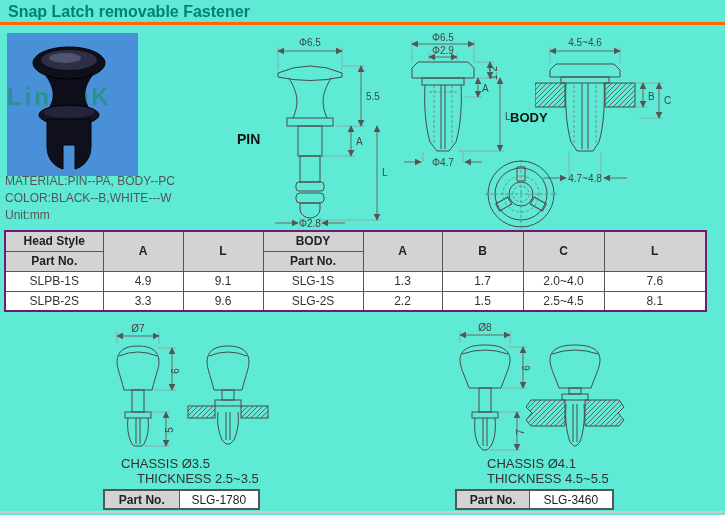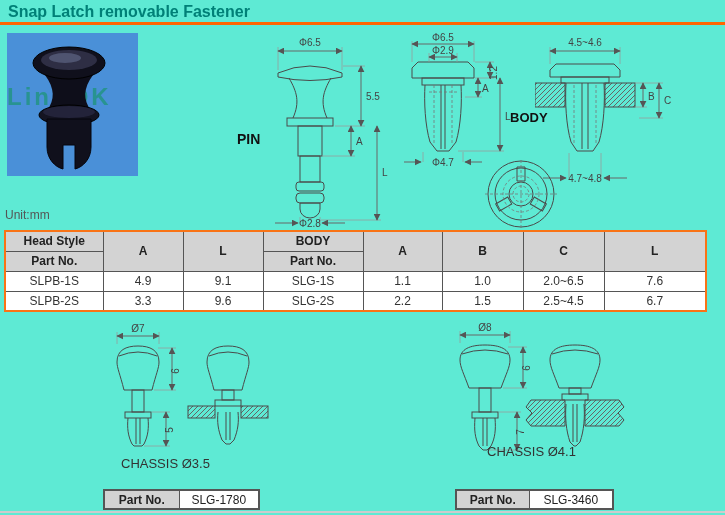--- a/index.html
+++ b/index.html
@@ -19,21 +19,21 @@
   svg .ln   { stroke:#4a4a4a; fill:none; stroke-width:1; }
   svg .dl   { stroke:#666; fill:none; stroke-width:1; }
   svg .ext  { stroke:#999; fill:none; stroke-width:0.75; }
   svg .dash { stroke:#777; fill:none; stroke-width:0.8; stroke-dasharray:3,2; }
 
   .drw { position:absolute; }
 
   table.spec { position:absolute; left:4px; top:230px; border-collapse:collapse; background:#fff;
                font-size:12px; color:#333; table-layout:fixed; }
   table.spec td { border:1px solid #555; text-align:center; height:20px; padding:0 2px; }
-  table.spec { border:2px solid #f97316; }
+  table.spec { border:2px solid #701a75; }
   table.spec tr.hd td { background:#D3D3D3; font-weight:bold; color:#222; }
 
   .chassis { position:absolute; font-size:13px; color:#333; line-height:15px; white-space:nowrap; }
 
   table.ptable { position:absolute; border-collapse:collapse; font-size:12px; color:#222;
                  border:2px solid #555; background:#fff; table-layout:fixed; }
   table.ptable td { border:1px solid #555; text-align:center; height:19px; }
   table.ptable td.pl { background:#D3D3D3; font-weight:bold; }
 </style>
 </head>
@@ -52,20 +52,22 @@
         <ellipse cx="62" cy="30" rx="36" ry="16" fill="#10101c" stroke="#000"></ellipse>
         <ellipse cx="62" cy="27" rx="28" ry="10" fill="#2e2e44"></ellipse>
         <ellipse cx="58" cy="25" rx="16" ry="5" fill="#555b78" opacity="0.85"></ellipse>
         <ellipse cx="62" cy="82" rx="30" ry="10" fill="#141422" stroke="#000"></ellipse>
         <ellipse cx="62" cy="79" rx="26" ry="6" fill="#23233a"></ellipse>
         <path d="M40,86 H84 V114 C84,126 76,134 68,136 L68,112 H56 L56,136 C48,134 40,126 40,114 Z" fill="#10101c" stroke="#05050c"></path>
       </g>
     </svg>
   </div>
 
+  <div class="info" style="top:174px">MATERIAL:PIN--PA, BODY--PC</div>
+  <div class="info" style="top:191px">COLOR:BLACK--B,WHITE---W</div>
   <div class="info" style="top:208px">Unit:mm</div>
 
   <svg class="drw" style="left:225px;top:26px" width="175" height="202" viewBox="0 0 175 202">
     <defs>
       <marker id="arrP" viewBox="0 0 10 10" refX="9" refY="5" markerWidth="7" markerHeight="7" orient="auto-start-reverse">
         <path d="M0,0 L10,5 L0,10 Z" fill="#555"></path>
       </marker>
     </defs>
     <g class="ln">
       <path d="M53,47 Q85,33 117,47 L117,51 Q85,58 53,51 Z"></path>
@@ -231,34 +233,34 @@
     </tr>
     <tr class="hd">
       <td>Part No.</td>
       <td>Part No.</td>
     </tr>
     <tr>
       <td>SLPB-1S</td>
       <td>4.9</td>
       <td>9.1</td>
       <td>SLG-1S</td>
-      <td>1.1</td>
-      <td>1.0</td>
-      <td>2.0~6.5</td>
+      <td>1.3</td>
+      <td>1.7</td>
+      <td>2.0~4.0</td>
       <td>7.6</td>
     </tr>
     <tr>
       <td>SLPB-2S</td>
       <td>3.3</td>
       <td>9.6</td>
       <td>SLG-2S</td>
       <td>2.2</td>
       <td>1.5</td>
       <td>2.5~4.5</td>
-      <td>6.7</td>
+      <td>8.1</td>
     </tr>
   </tbody>
     </table>
 
   <svg class="drw" style="left:88px;top:316px" width="220" height="140" viewBox="0 0 220 140">
     <defs>
       <marker id="arrVL" viewBox="0 0 10 10" refX="9" refY="5" markerWidth="7" markerHeight="7" orient="auto-start-reverse">
         <path d="M0,0 L10,5 L0,10 Z" fill="#555"></path>
       </marker>
       <pattern id="hatchVL" patternUnits="userSpaceOnUse" width="5" height="5">
@@ -299,20 +301,21 @@
       <line class="dl" x1="84" y1="32" x2="84" y2="74" marker-start="url(#arrVL)" marker-end="url(#arrVL)"></line>
       <text class="dim" x="91" y="55" transform="rotate(-90 91 55)" text-anchor="middle">6</text>
       <line class="ext" x1="64" y1="96" x2="82" y2="96"></line>
         <line class="ext" x1="56" y1="130" x2="82" y2="130"></line>
       <line class="dl" x1="78" y1="96" x2="78" y2="130" marker-start="url(#arrVL)" marker-end="url(#arrVL)"></line>
       <text class="dim" x="85" y="114" transform="rotate(-90 85 114)" text-anchor="middle">5</text>
     </g>
   </svg>
 
   <div class="chassis" style="left:121px;top:456px">CHASSIS Ø3.5</div>
+  <div class="chassis" style="left:137px;top:471px">THICKNESS 2.5~3.5</div>
   <table class="ptable" style="left:103px;top:489px;width:155px">
     <colgroup>
         <col style="width:75px">
         <col style="width:80px">
       </colgroup>
     <tbody>
         <tr>
       <td class="pl">Part No.</td>
       <td>SLG-1780</td>
     </tr>
@@ -361,21 +364,22 @@
         <line class="ext" x1="73" y1="72" x2="97" y2="72"></line>
       <line class="dl" x1="93" y1="31" x2="93" y2="72" marker-start="url(#arrVR)" marker-end="url(#arrVR)"></line>
       <text class="dim" x="100" y="52" transform="rotate(-90 100 52)" text-anchor="middle">6</text>
       <line class="ext" x1="69" y1="96" x2="91" y2="96"></line>
         <line class="ext" x1="59" y1="134" x2="91" y2="134"></line>
       <line class="dl" x1="87" y1="96" x2="87" y2="134" marker-start="url(#arrVR)" marker-end="url(#arrVR)"></line>
       <text class="dim" x="94" y="116" transform="rotate(-90 94 116)" text-anchor="middle">7</text>
     </g>
   </svg>
 
-  <div class="chassis" style="left:487px;top:444px">CHASSIS Ø4.1</div>
+  <div class="chassis" style="left:487px;top:456px">CHASSIS Ø4.1</div>
+  <div class="chassis" style="left:487px;top:471px">THICKNESS 4.5~5.5</div>
   <table class="ptable" style="left:455px;top:489px;width:157px">
     <colgroup>
         <col style="width:73px">
         <col style="width:84px">
       </colgroup>
     <tbody>
         <tr>
       <td class="pl">Part No.</td>
       <td>SLG-3460</td>
     </tr>

